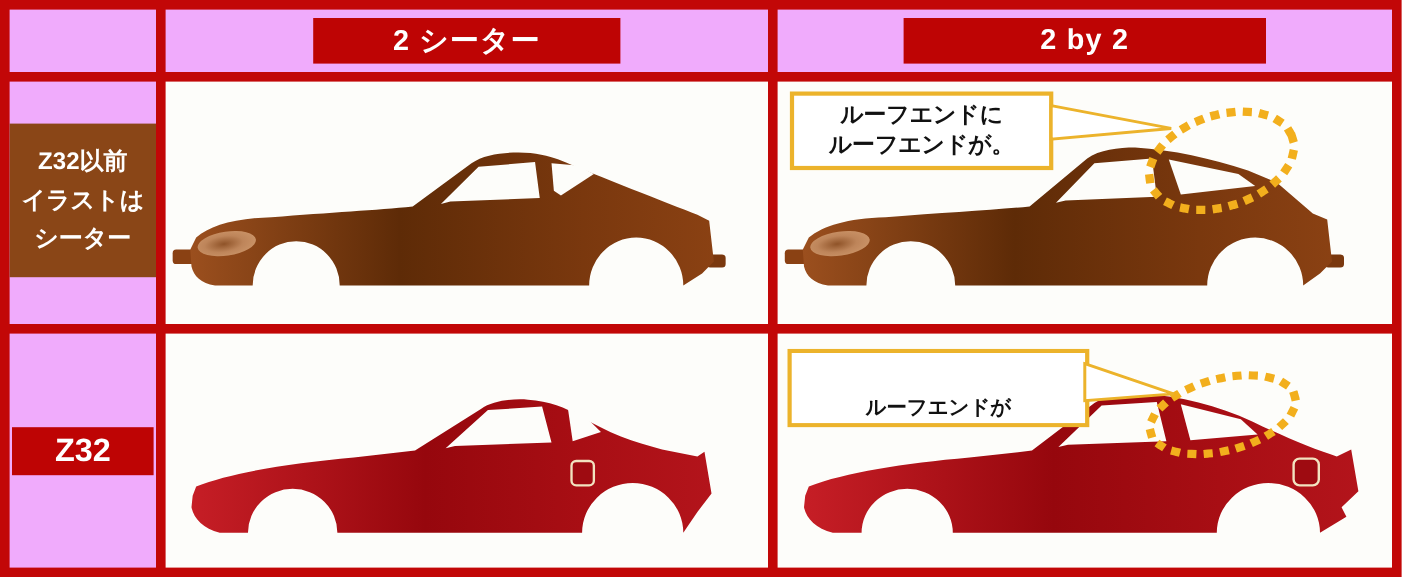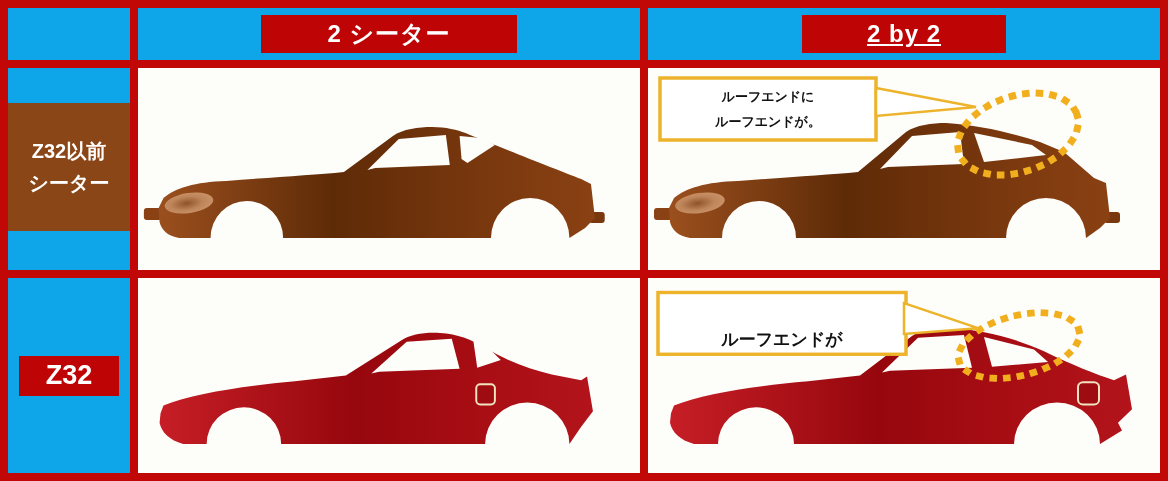--- a/index.html
+++ b/index.html
@@ -9,61 +9,61 @@
   .board{
     box-sizing:border-box;
     width:1168px;height:481px;
     display:grid;
     grid-template-columns:122px 502px 512px;
     grid-template-rows:52px 202px 195px;
     gap:8px;
     padding:8px;
     background:#C20707;
   }
-  .peach{background:#0ea5e9;}
+  .peach{background:#f0abfc;}
   .white-cell{background:#FDFDFA;position:relative;overflow:hidden;}
 
   
   .col-header{display:flex;align-items:center;justify-content:center;}
   .header-bar{
     background:#BE0404;color:#ffffff;
     font-weight:bold;font-size:24px;letter-spacing:1px;
     display:flex;align-items:center;justify-content:center;
     height:38px;
   }
   .header-bar.seater{width:256px;}
-  .header-bar.twobytwo{width:204px;text-decoration:underline;}
+  .header-bar.twobytwo{width:302px;}
 
   
   .row-header{display:flex;align-items:center;justify-content:center;}
   .row-header.top{align-items:flex-start;}
   .label-box-brown{
     margin-top:35px;width:132px;height:128px;
     background:#8A4617;color:#ffffff;
     font-weight:bold;font-size:20px;line-height:32px;
     text-align:center;
     display:flex;flex-direction:column;justify-content:center;
   }
   .label-box-red{
-    width:100px;height:40px;
+    width:118px;height:40px;
     background:#BE0404;color:#ffffff;
     font-weight:bold;font-size:27px;
     display:flex;align-items:center;justify-content:center;
   }
 
   .car-svg{position:absolute;left:0;top:0;width:100%;height:100%;display:block;}
 
   
   .callout-text{
     position:absolute;
     display:flex;flex-direction:column;align-items:center;justify-content:center;
     color:#111111;font-weight:bold;text-align:center;
     pointer-events:none;
   }
-  .callout-text.c1{left:12px;top:10px;width:216px;height:62px;font-size:13px;line-height:25px;align-items:center;}
+  .callout-text.c1{left:12px;top:10px;width:216px;height:62px;font-size:19px;line-height:25px;align-items:center;}
   .callout-text.c2{left:10px;top:30px;width:248px;height:64px;font-size:17px;line-height:24px;}
 </style>
 </head>
 <body>
 
 <svg width="0" height="0" style="position:absolute" aria-hidden="true">
   <defs>
     <linearGradient id="gradBrown" x1="0%" y1="0%" x2="100%" y2="0%">
       <stop offset="0%" stop-color="#9B4F1E"></stop>
       <stop offset="40%" stop-color="#5E2B07"></stop>
@@ -96,20 +96,21 @@
 
   <div class="peach col-header">
     <div class="header-bar twobytwo">
       <span>2 by 2</span>
     </div>
   </div>
 
   <div class="peach row-header top">
     <div class="label-box-brown">
       <div>Z32以前</div>
+      <div>イラストは</div>
       <div>シーター</div>
     </div>
   </div>
 
   <div class="white-cell">
     <svg class="car-svg" viewBox="0 0 512 202" preserveAspectRatio="none">
       <rect x="6" y="140" width="18" height="12" rx="3" fill="#8A4113"></rect>
       <rect x="460" y="144" width="16" height="11" rx="3" fill="#7A380E"></rect>
       <path fill="url(#gradBrown)" d="
         M26,130 C38,120 58,114 90,113 C140,109 180,107 210,104

